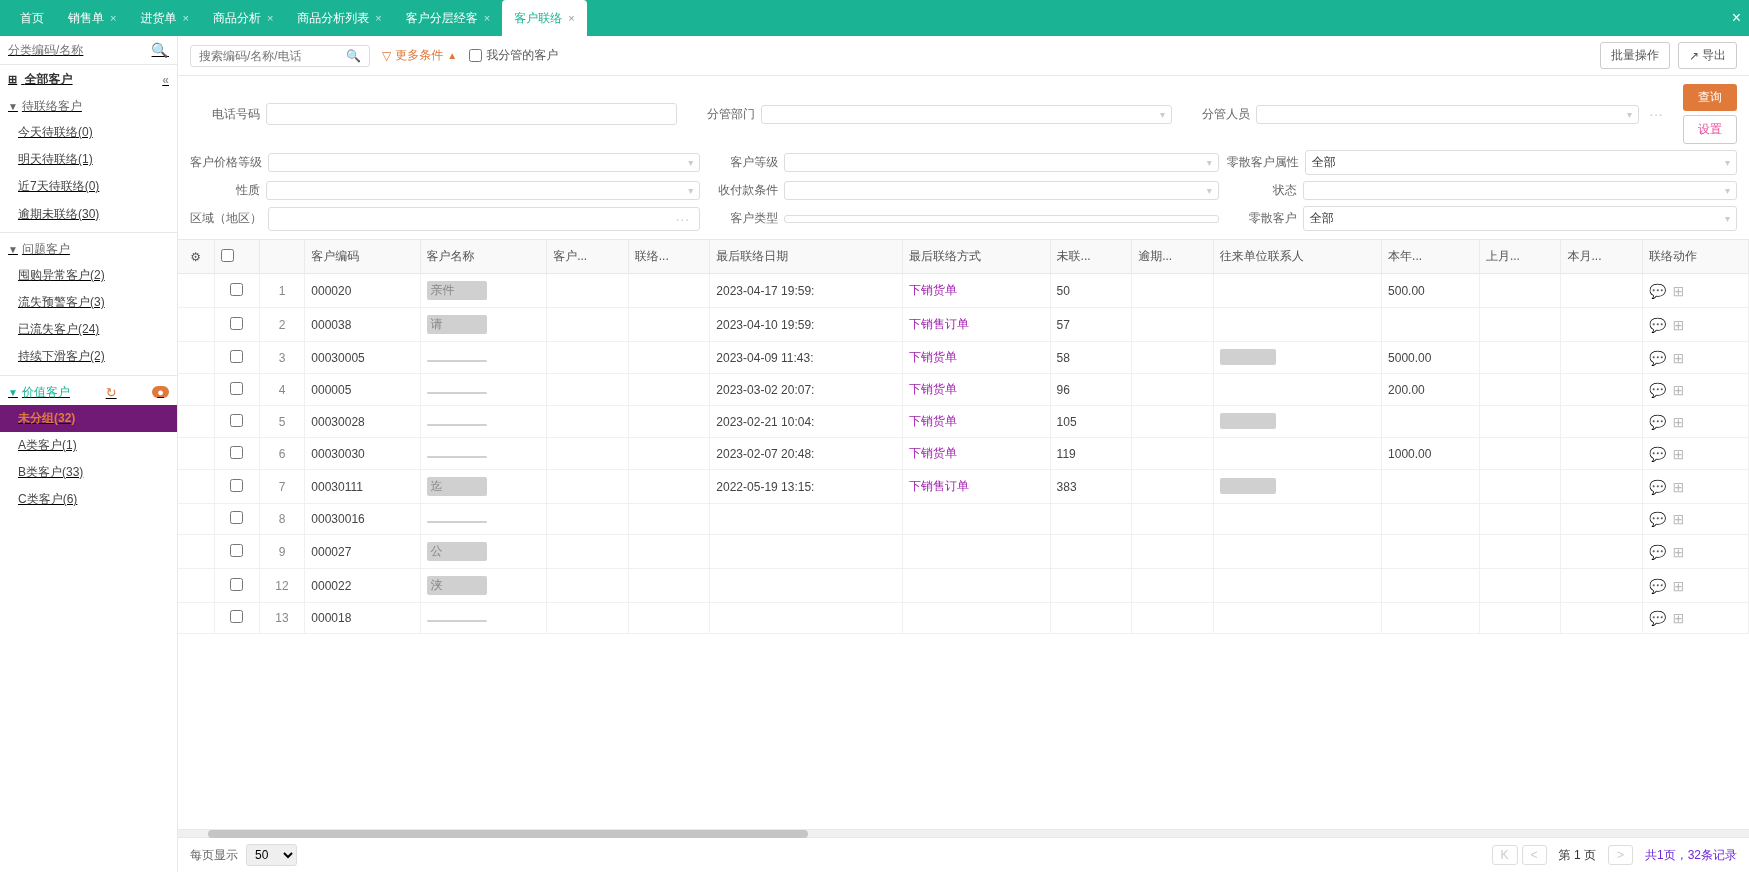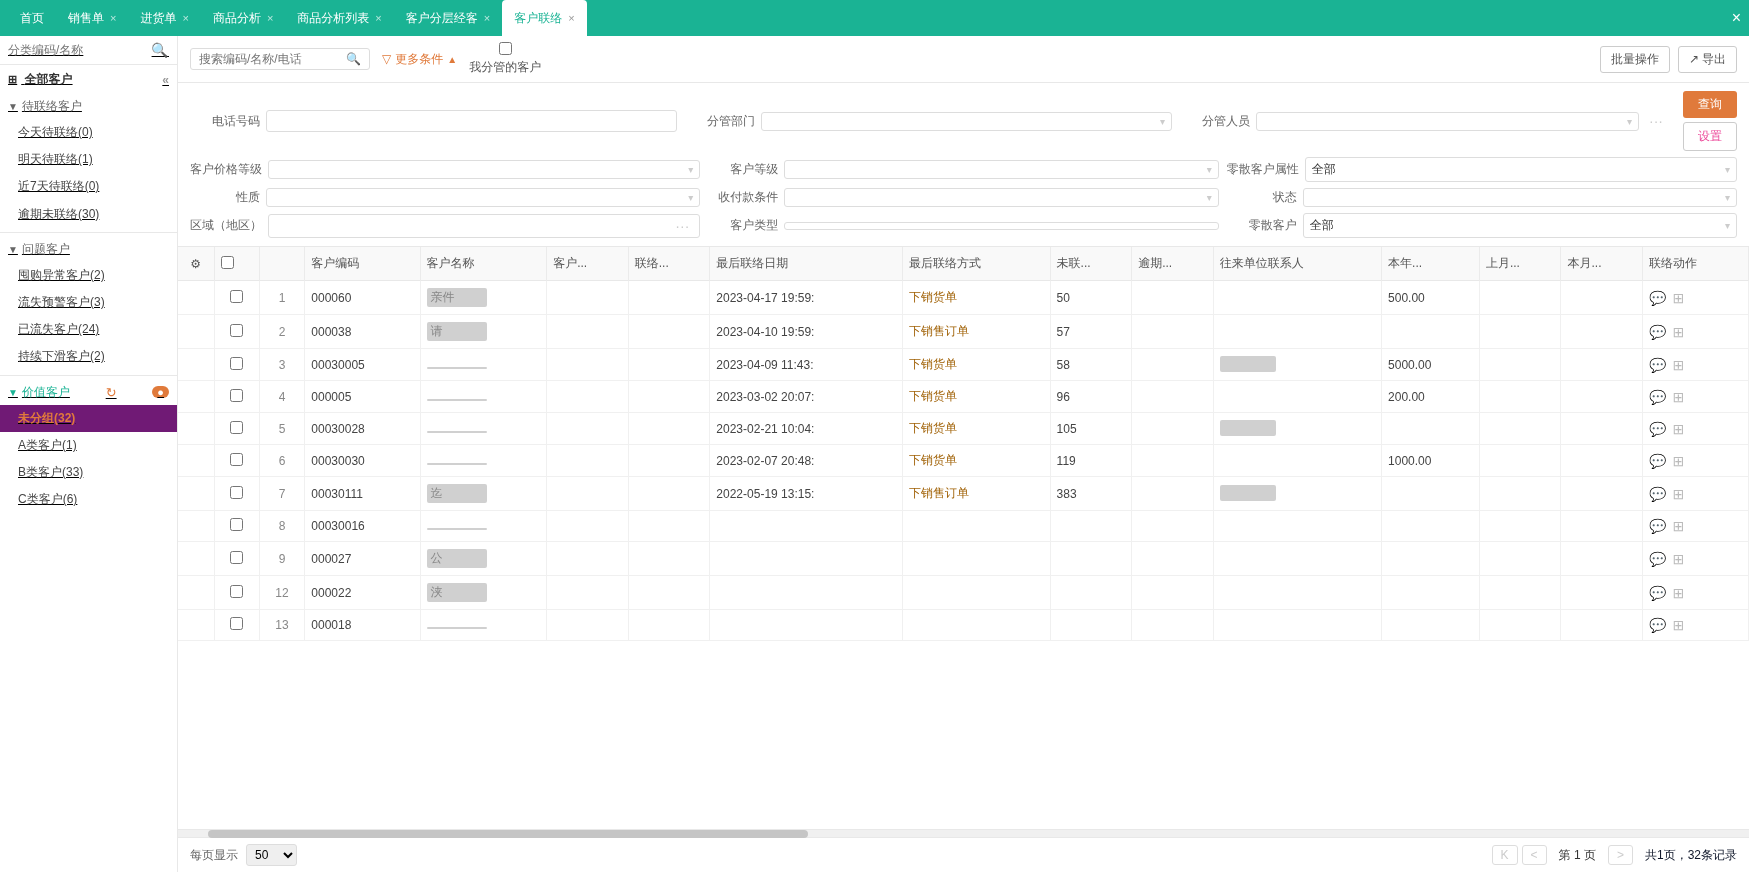--- a/index.html
+++ b/index.html
@@ -165,21 +165,20 @@
       gap: 4px;
       color: #e07a3b;
       cursor: pointer;
     }
     .filter-more .filter-icon { font-size: 12px; }
     .filter-checkbox {
       display: flex;
       align-items: center;
       gap: 4px;
       color: #555;
-      flex-direction: column;
     }
     .filter-actions {
       margin-left: auto;
       display: flex;
       gap: 8px;
     }
     .btn-batch {
       border: 1px solid #ccc;
       background: #fff;
       padding: 4px 10px;
@@ -309,21 +308,21 @@
       border-bottom: 1px solid #f0f0f0;
     }
     table tbody td {
       padding: 7px 6px;
       color: #444;
       border-right: 1px solid #f0f0f0;
       white-space: nowrap;
     }
     table tbody td.number-col { text-align: center; color: #888; }
     table tbody td.check-col { text-align: center; }
-    .link-text { color: #a16207; cursor: pointer; text-decoration: none; }
+    .link-text { color: #a21caf; cursor: pointer; text-decoration: none; }
     .action-icons { display: flex; gap: 6px; align-items: center; }
     .action-icon { color: #bbb; cursor: pointer; font-size: 14px; }
 
     
     .table-footer {
       display: flex;
       align-items: center;
       padding: 6px 12px;
       background: #fff;
       border-top: 1px solid #e8e8e8;
@@ -341,21 +340,21 @@
       border: 1px solid #ddd;
       background: #fff;
       padding: 2px 8px;
       border-radius: 3px;
       cursor: pointer;
       color: #555;
       font-size: 12px;
     }
     .page-btn.disabled { color: #ccc; cursor: default; }
     .page-current { padding: 2px 8px; color: #333; }
-    .total-records { color: #0f172a; margin-left: 8px; }
+    .total-records { color: #6d28d9; margin-left: 8px; }
 
     
     .scrollbar-h {
       height: 8px;
       background: #f0f0f0;
       border-top: 1px solid #e8e8e8;
       position: relative;
     }
     .scrollbar-thumb {
       position: absolute;
@@ -622,21 +621,21 @@
             <th><span>上月...</span></th>
             <th><span>本月...</span></th>
             <th><span>联络动作</span></th>
           </tr>
         </thead>
         <tbody id="table-body">
         <tr>
               <td class="check-col"></td>
               <td class="check-col"><input type="checkbox" style=""></td>
               <td class="number-col">1</td>
-              <td>000060</td>
+              <td>000020</td>
               <td><span style="background:#d0d0d0; color:#888; border-radius:2px; padding:1px 4px; min-width:60px; display:inline-block;">亲件</span></td>
               <td></td>
               <td></td>
               <td>2023-04-17 19:59:</td>
               <td><a class="link-text">下销货单</a></td>
               <td>50</td>
               <td></td>
               <td></td>
               <td>500.00</td>
               <td></td>

